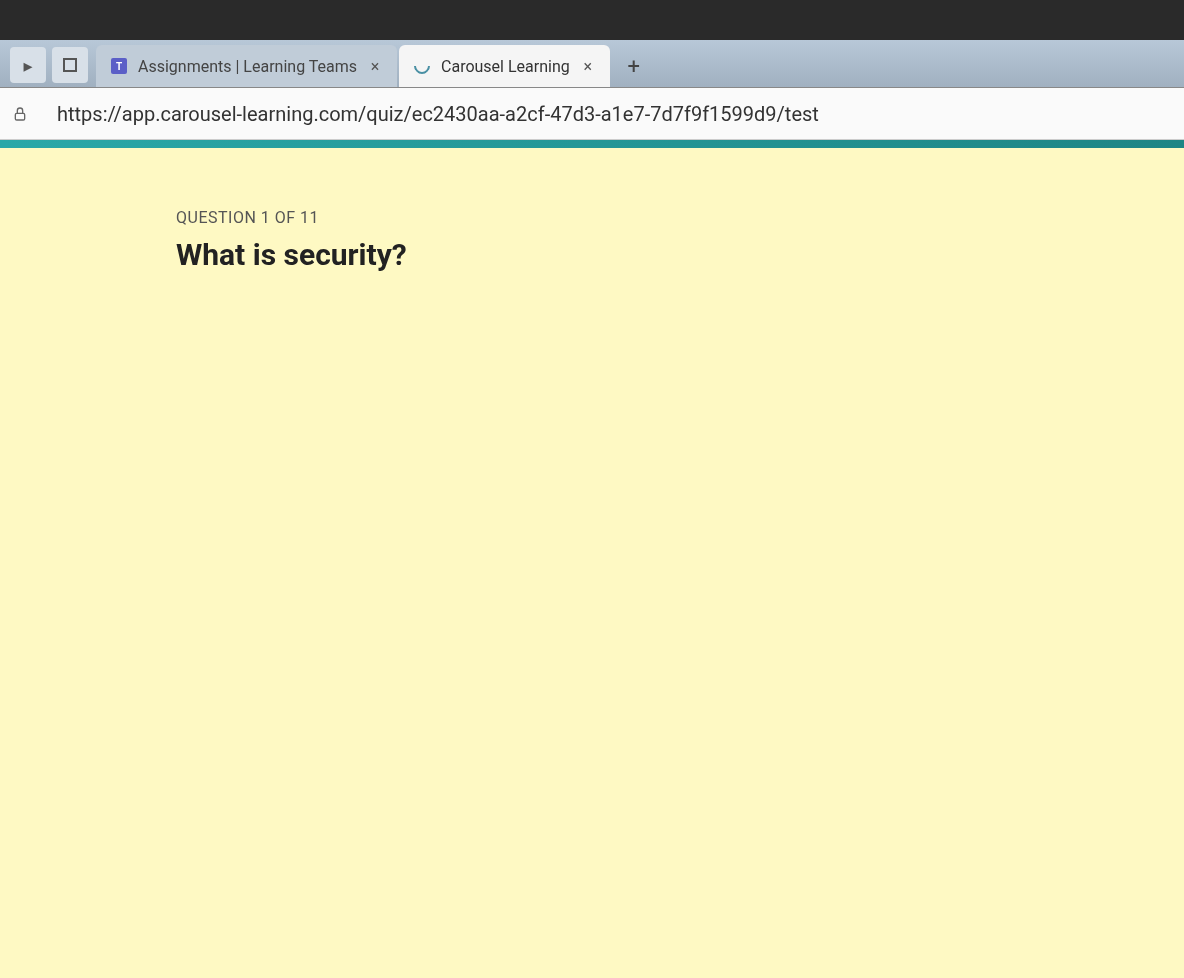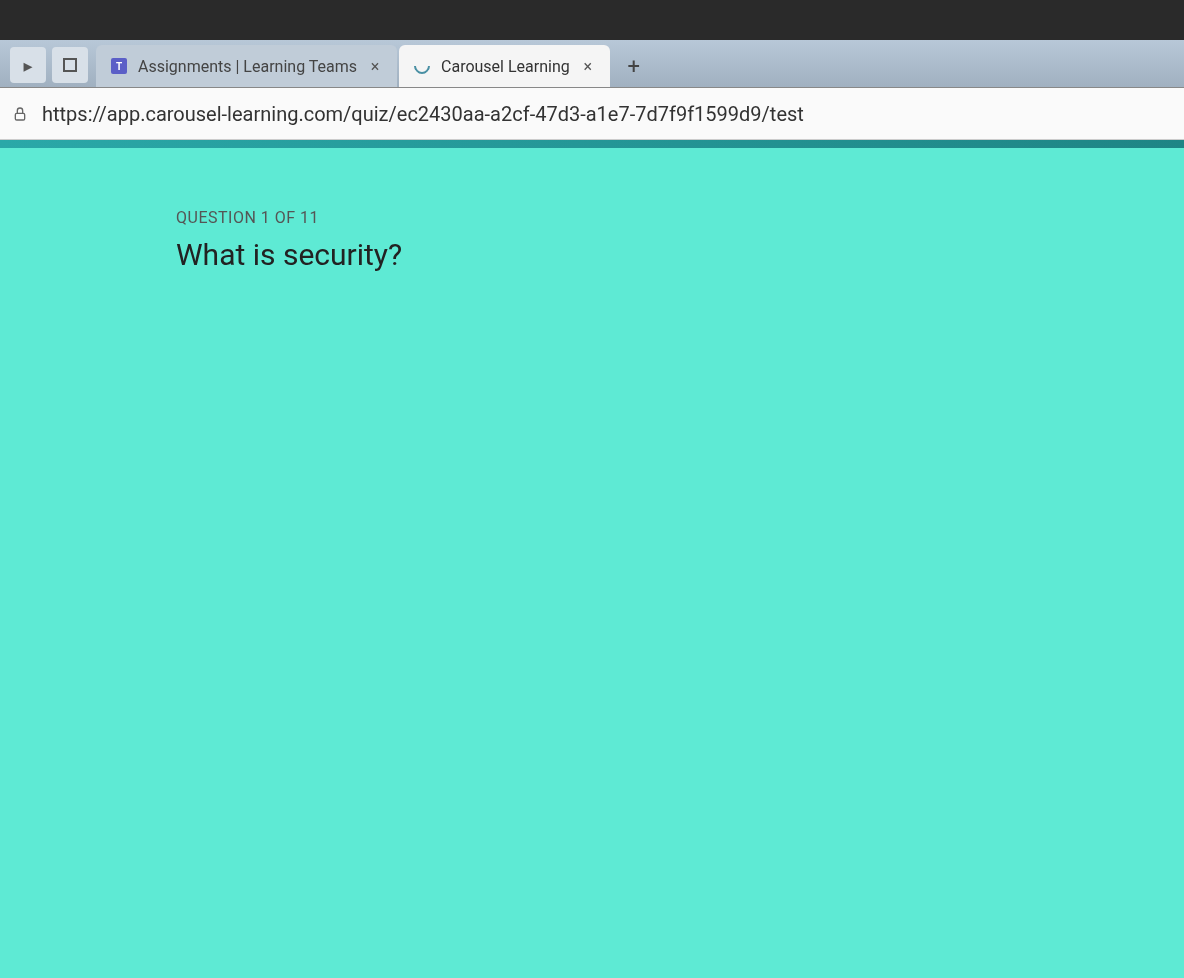--- a/index.html
+++ b/index.html
@@ -119,21 +119,21 @@
       cursor: pointer;
       margin-left: 4px;
       margin-bottom: 3px;
     }
     .address-bar {
       display: flex;
       align-items: center;
       background: #fafafa;
       height: 52px;
       padding: 0 12px;
-      gap: 14px;
+      gap: 29px;
       border-bottom: 1px solid #ccc;
     }
     .lock-icon {
       width: 16px;
       height: 18px;
       color: #666;
     }
     .lock-icon svg {
       width: 100%;
       height: 100%;
@@ -143,33 +143,33 @@
       color: #333;
       flex: 1;
       white-space: nowrap;
     }
     .accent-bar {
       height: 8px;
       background: linear-gradient(to right, #2aa8a8, #1e8585);
     }
     .content {
       padding: 60px 0 0 176px;
-      background: #5eead4;
+      background: #fef9c3;
       height: calc(100% - 148px);
     }
     .question-label {
       font-size: 16px;
       color: #555;
       letter-spacing: 0.5px;
       margin-bottom: 10px;
     }
     .question-text {
       font-size: 30px;
       color: #222;
-      font-weight: 400;
+      font-weight: 700;
       margin-bottom: 180px;
     }
     .options {
       padding-left: 240px;
     }
     .option {
       border: 1.5px solid #888;
       border-radius: 48px;
       padding: 26px 40px;
       margin-bottom: 22px;

